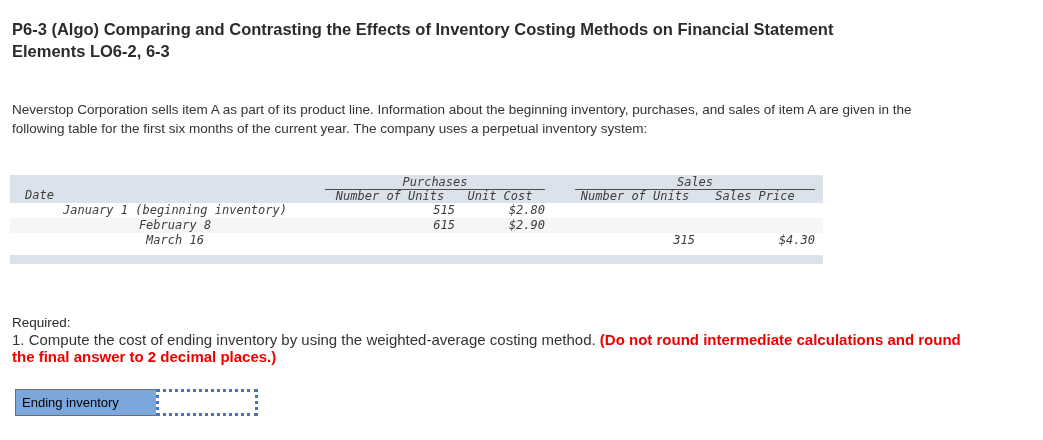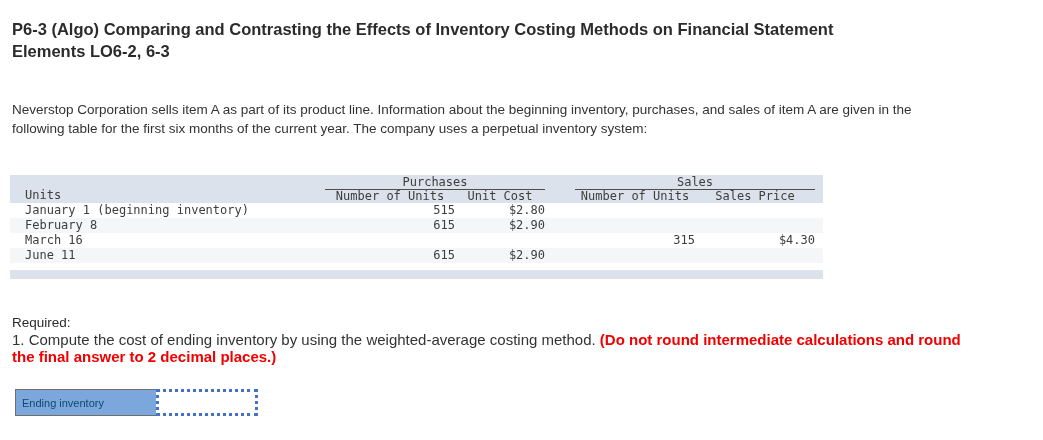--- a/index.html
+++ b/index.html
@@ -47,41 +47,41 @@
     top: 175px;
   }
   table.inv-table {
     border-collapse: collapse;
     table-layout: fixed;
     width: 813px;
     font-family: "DejaVu Sans Mono", "Liberation Mono", monospace;
     font-size: 12px;
     color: #3d3d3d;
   }
-  .inv-table td { padding: 0; overflow: hidden; white-space: nowrap; }
+  .inv-table td { padding: 0; overflow: hidden; white-space: nowrap; font-style: italic; }
   .inv-table thead td { background: var(--band); }
   .group-row td { height: 14px; vertical-align: bottom; line-height: 13px; }
   .group-row td.group {
     text-align: center;
     border-bottom: 1px solid #4d4d4d;
   }
   .head-row td {
     height: 13px;
     text-align: center;
     vertical-align: middle;
     line-height: 13px;
   }
   .head-row td.c-date { text-align: left; padding-left: 15px; }
   .inv-table tbody td {
     height: 15px;
     text-align: right;
     vertical-align: middle;
     line-height: 15px;
   }
-  .inv-table tbody td:first-child { text-align: left; padding-left: 15px; }
+  .inv-table tbody td:first-child { text-align: center; padding-left: 15px; }
   .inv-table tbody tr:nth-child(even) { background: var(--stripe); }
   .spacer-row td { height: 7px; background: #ffffff; }
   .band-row td { height: 9px; background: var(--band); }
   .required {
     position: absolute;
     left: 12px;
     top: 314px;
     width: 950px;
   }
   .req-heading {
@@ -104,22 +104,22 @@
     left: 15px;
     top: 389px;
     display: flex;
     align-items: stretch;
     height: 27px;
   }
   .answer-label {
     width: 142px;
     background: var(--cell-blue);
     border: 1px solid #6f6f6f;
-    color: #0c4a6e;
-    font-size: 11px;
+    color: #000000;
+    font-size: 13px;
     display: flex;
     align-items: center;
     padding-left: 6px;
   }
   .answer-input {
     width: 102px;
     margin-left: -1px;
     border: 3px dotted var(--input-blue);
     background: #ffffff;
     padding: 0 4px;
@@ -149,21 +149,21 @@
       </colgroup>
       <thead>
         <tr class="group-row">
           <td></td>
           <td class="group" colspan="2">Purchases</td>
           <td></td>
           <td class="group" colspan="2">Sales</td>
           <td></td>
         </tr>
         <tr class="head-row">
-          <td class="c-date">Units</td>
+          <td class="c-date">Date</td>
           <td>Number of Units</td>
           <td>Unit Cost</td>
           <td></td>
           <td>Number of Units</td>
           <td>Sales Price</td>
           <td></td>
         </tr>
       </thead>
       <tbody>
         <tr>
@@ -184,29 +184,20 @@
           <td></td>
           <td></td>
         </tr>
         <tr>
           <td>March 16</td>
           <td></td>
           <td></td>
           <td></td>
           <td>315</td>
           <td>$4.30</td>
-          <td></td>
-        </tr>
-        <tr>
-          <td>June 11</td>
-          <td>615</td>
-          <td>$2.90</td>
-          <td></td>
-          <td></td>
-          <td></td>
           <td></td>
         </tr>
       </tbody>
       <tfoot>
         <tr class="spacer-row">
             <td colspan="7"></td>
           </tr>
         <tr class="band-row">
             <td colspan="7"></td>
           </tr>

